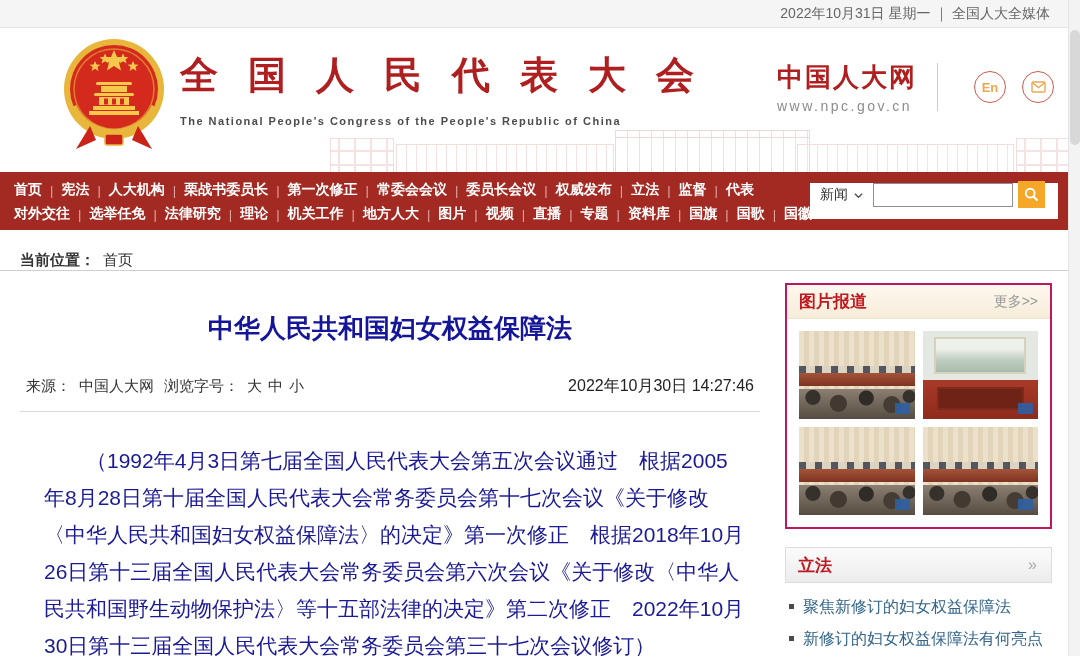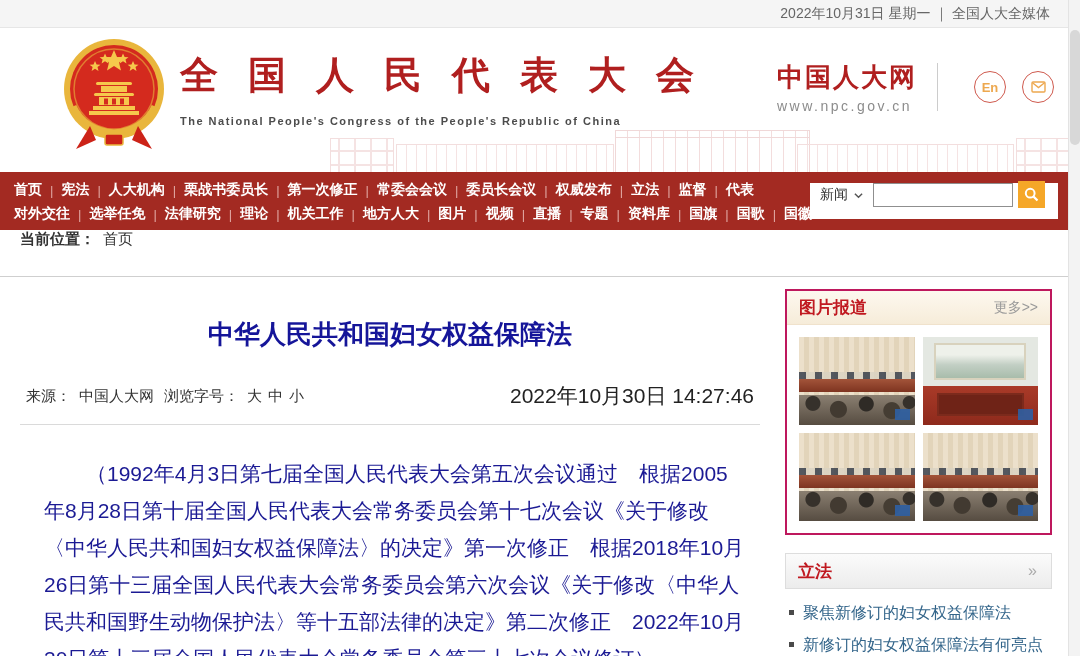--- a/index.html
+++ b/index.html
@@ -45,35 +45,35 @@
   .search-wrap { position:absolute; right:22px; top:11px; width:248px; height:36px; background:#fff;
     display:flex; align-items:center; padding:0 5px 13px 10px; }
   .search-cat { display:flex; align-items:center; cursor:pointer; }
   .search-cat span { font-size:14px; color:#333; }
   .chev { margin:2px 0 0 6px; width:9px; height:9px; }
   .search-input { margin-left:10px; width:140px; height:24px; border:1px solid #8f8f8f; outline:none; font-size:13px; padding:0 4px; }
   .search-btn { margin-left:5px; width:27px; height:27px; background:#f5a728; border:none; cursor:pointer;
     display:flex; align-items:center; justify-content:center; }
 
   
-  .breadcrumb { height:47px; display:flex; align-items:flex-start; padding-left:20px; border-bottom:1px solid #cfcfcf; }
+  .breadcrumb { height:41px; display:flex; align-items:flex-end; padding-left:20px; border-bottom:1px solid #cfcfcf; }
   .breadcrumb .bc-label { font-size:15px; font-weight:bold; color:#333; }
   .breadcrumb a { font-size:15px; color:#333; text-decoration:none; margin-left:8px; }
 
   
   .main { display:flex; padding:0 28px 0 20px; }
   .article { flex:1; min-width:0; padding-right:25px; }
   .article-title { margin-top:40px; text-align:center; font-size:26px; font-weight:bold; color:#151599; }
   .article-meta { margin-top:30px; display:flex; justify-content:space-between; align-items:center;
     padding:0 6px 14px 6px; border-bottom:1px solid #dadada; }
   .meta-left { display:flex; align-items:center; font-size:15px; color:#333; }
   .meta-left .lbl { margin-right:8px; }
   .meta-left a { color:#333; text-decoration:none; margin-right:10px; }
   .meta-left .fz { margin-right:6px; cursor:pointer; }
-  .meta-date { font-size:21px; color:#222; }
+  .meta-date { font-size:16px; color:#222; }
   .article-body { margin:30px 12px 0 24px; font-size:21px; color:#1b1a94; line-height:37px; text-indent:2em; }
 
   
   .sidebar { width:267px; flex:none; padding-top:12px; }
   .photo-box { border:2px solid #be185d; background:#fff; }
   .photo-box-hd { height:34px; display:flex; align-items:center; justify-content:space-between; padding:0 12px;
     background:linear-gradient(180deg,#fdf8ef,#f6ecd9); border-bottom:1px solid #f0e2cc; }
   .photo-box-hd .hd-title { font-size:17px; font-weight:bold; color:#c01920; }
   .more-link { font-size:14px; color:#999; text-decoration:none; }
   .photo-grid { display:grid; grid-template-columns:1fr 1fr; gap:8px; padding:12px; }

